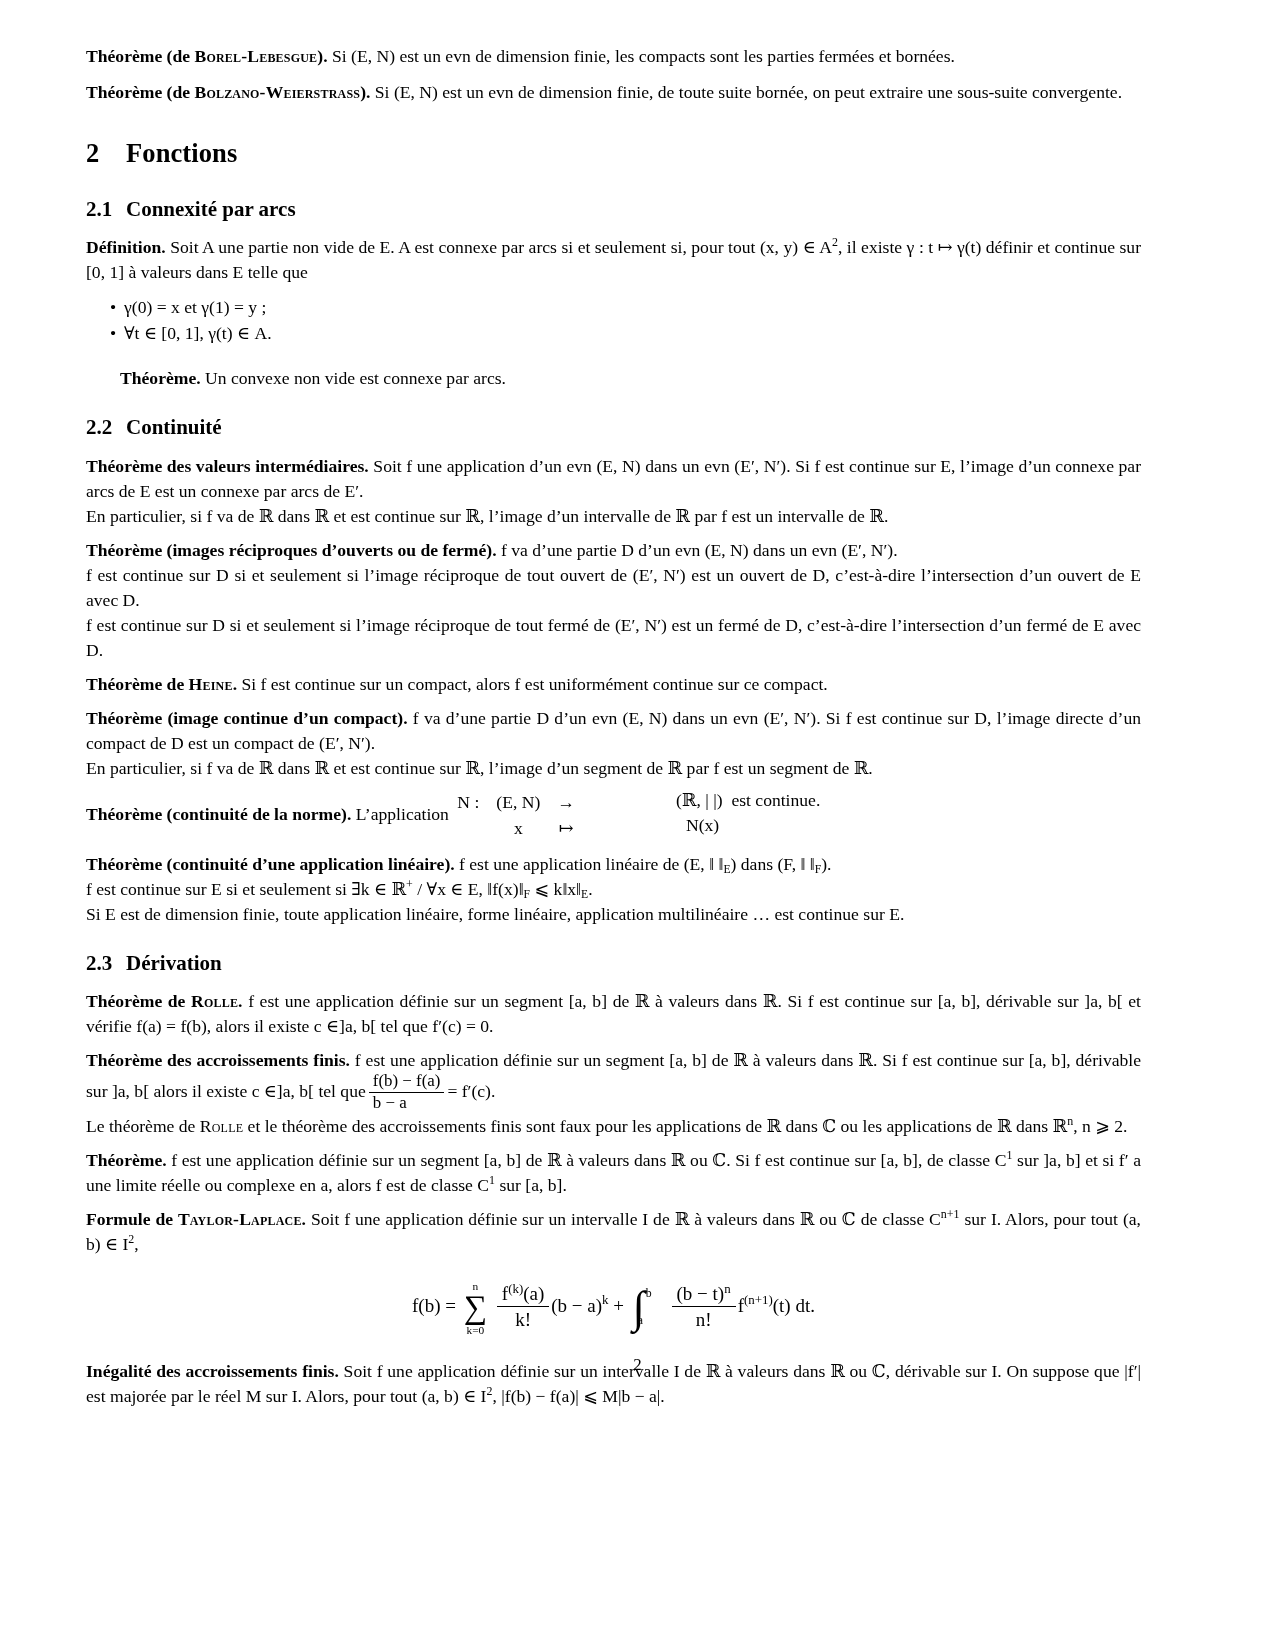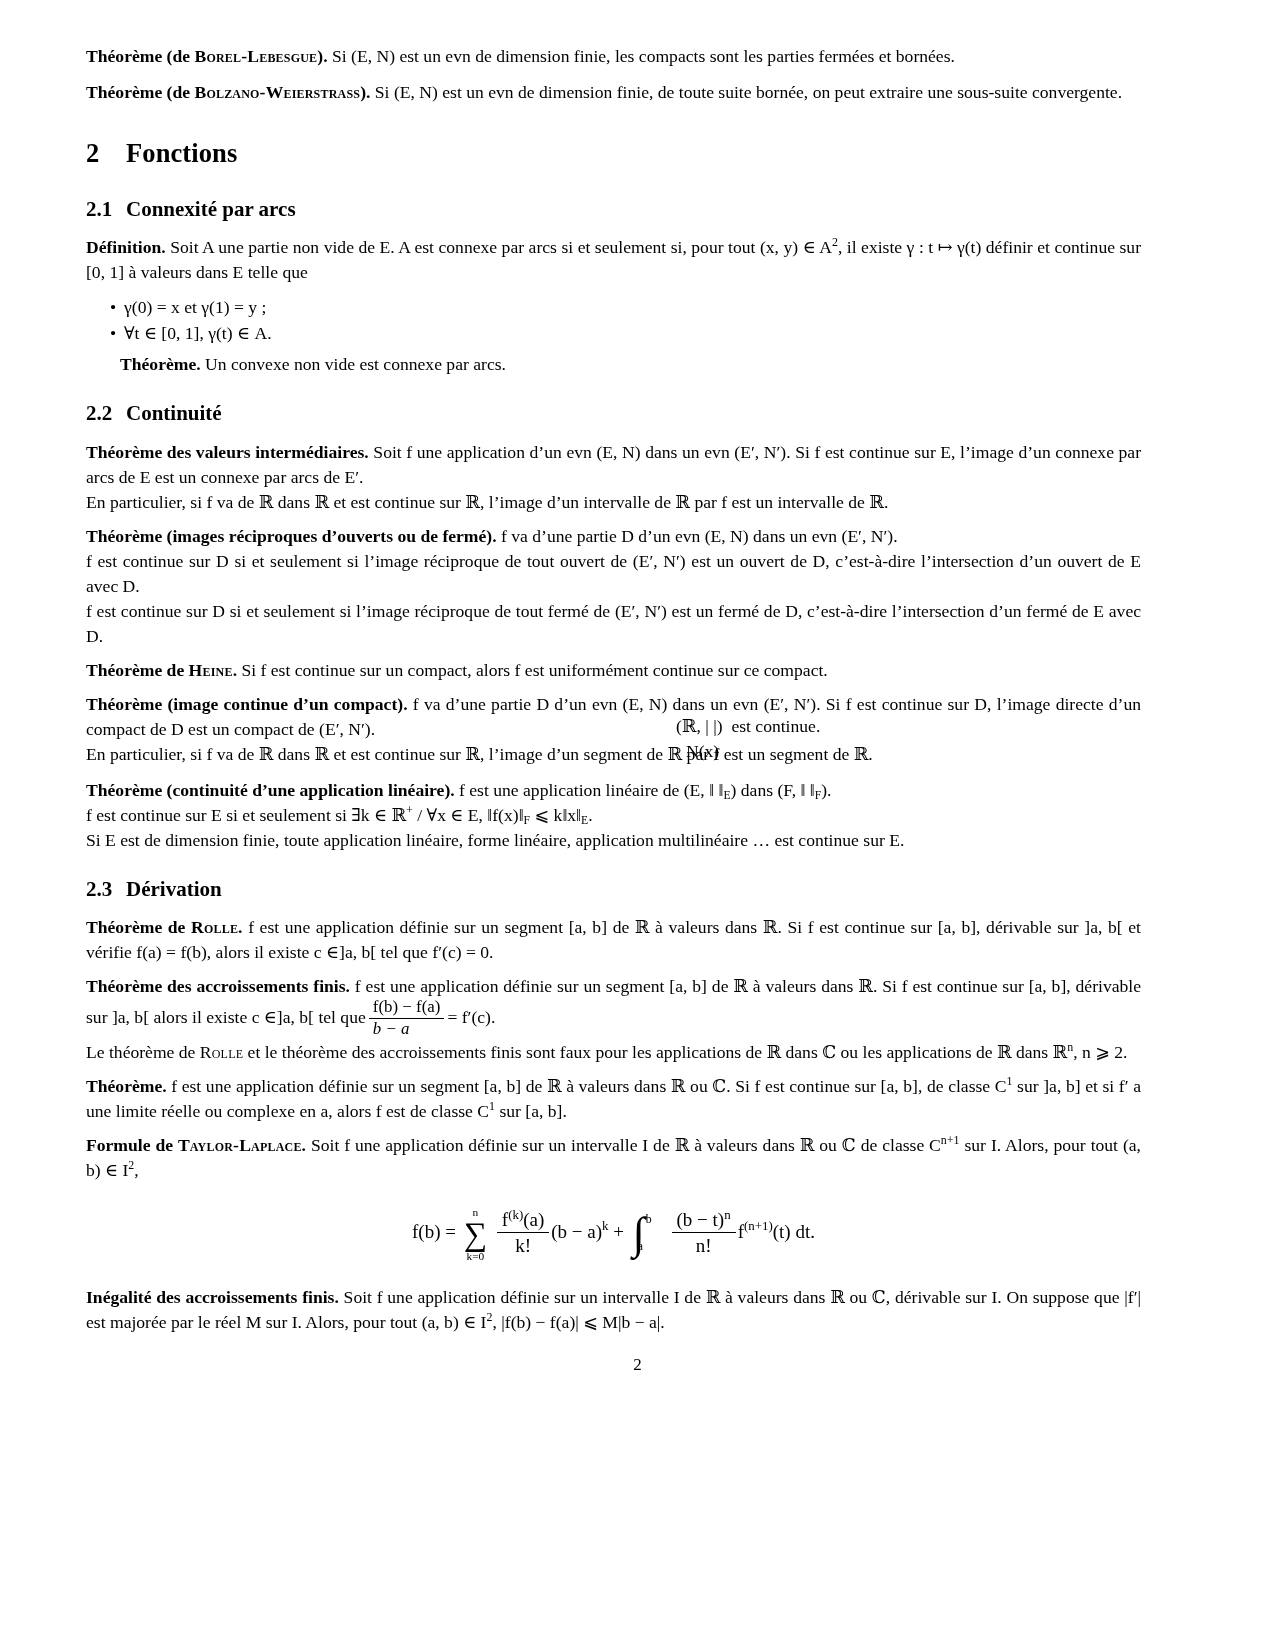--- a/index.html
+++ b/index.html
@@ -88,21 +88,20 @@
   .frac .num-p {
     display: block;
     padding: 0 4px 1px 4px;
     border-bottom: 1.1px solid #000;
     font-size: 0.96em;
   }
   .frac .den-p {
     display: block;
     padding: 1px 4px 0 4px;
     font-size: 0.96em;
-    font-style: italic;
   }
 
   
   .maplines {
     display: inline-grid;
     grid-template-columns: auto auto auto;
     column-gap: 17px;
     row-gap: 1px;
     text-align: center;
     vertical-align: middle;
@@ -199,32 +198,43 @@
 
     <h2 class="subsection"><span class="num">2.1</span><span>Connexité par arcs</span></h2>
 
     <p class="thm tight"><span class="lead">Définition.</span><span> Soit A une partie non vide de E. A est connexe par arcs si et seulement si, pour tout (x, y) ∈ A</span><sup class="ex">2</sup><span>, il existe γ : t ↦ γ(t) définir et continue sur [0, 1] à valeurs dans E telle que</span></p>
 
     <ul class="bullets">
       <li>γ(0) = x et γ(1) = y ;</li>
       <li>∀t ∈ [0, 1], γ(t) ∈ A.</li>
     </ul>
 
-    <p class="thm indented" style="margin-top:6px;"><span class="lead">Théorème.</span><span> Un convexe non vide est connexe par arcs.</span></p>
+    <p class="thm indented" style="margin-top:20px;"><span class="lead">Théorème.</span><span> Un convexe non vide est connexe par arcs.</span></p>
 
     <h2 class="subsection"><span class="num">2.2</span><span>Continuité</span></h2>
 
     <p class="thm tight"><span class="lead">Théorème des valeurs intermédiaires.</span><span> Soit f une application d’un evn (E, N) dans un evn (E′, N′). Si f est continue sur E, l’image d’un connexe par arcs de E est un connexe par arcs de E′.</span><br><span>En particulier, si f va de ℝ dans ℝ et est continue sur ℝ, l’image d’un intervalle de ℝ par f est un intervalle de ℝ.</span></p>
 
     <p class="thm tight"><span class="lead">Théorème (images réciproques d’ouverts ou de fermé).</span><span> f va d’une partie D d’un evn (E, N) dans un evn (E′, N′).</span><br><span>f est continue sur D si et seulement si l’image réciproque de tout ouvert de (E′, N′) est un ouvert de D, c’est-à-dire l’intersection d’un ouvert de E avec D.</span><br><span>f est continue sur D si et seulement si l’image réciproque de tout fermé de (E′, N′) est un fermé de D, c’est-à-dire l’intersection d’un fermé de E avec D.</span></p>
 
     <p class="thm tight"><span class="lead">Théorème de </span><span class="lead sc">Heine</span><span class="lead">.</span><span> Si f est continue sur un compact, alors f est uniformément continue sur ce compact.</span></p>
 
     <p class="thm tight"><span class="lead">Théorème (image continue d’un compact).</span><span> f va d’une partie D d’un evn (E, N) dans un evn (E′, N′). Si f est continue sur D, l’image directe d’un compact de D est un compact de (E′, N′).</span><br><span>En particulier, si f va de ℝ dans ℝ et est continue sur ℝ, l’image d’un segment de ℝ par f est un segment de ℝ.</span></p>
 
+    <p class="thm tight"><span class="lead">Théorème (continuité de la norme).</span><span> L’application</span>
+      <span class="maplines">
+        <span>N :</span>
+          <span>(E, N)</span>
+          <span>→</span>
+        <span></span>
+          <span>x</span>
+          <span>↦</span>
+      </span>
+      
+    </p>
     <div style="margin-top:-62px; margin-bottom:8px; pointer-events:none;">
       <div style="margin-left:590px;"><span>(ℝ, | |)</span> &nbsp;<span>est continue.</span></div>
       <div style="margin-left:600px;"><span>N(x)</span></div>
     </div>
 
     <p class="thm tight" style="margin-top:14px;"><span class="lead">Théorème (continuité d’une application linéaire).</span><span> f est une application linéaire de (E, ‖ ‖</span><sub class="ix">E</sub><span>) dans (F, ‖ ‖</span><sub class="ix">F</sub><span>).</span><br><span>f est continue sur E si et seulement si ∃k ∈ ℝ</span><sup class="ex">+</sup><span> / ∀x ∈ E, ‖f(x)‖</span><sub class="ix">F</sub><span> ⩽ k‖x‖</span><sub class="ix">E</sub><span>.</span><br><span>Si E est de dimension finie, toute application linéaire, forme linéaire, application multilinéaire … est continue sur E.</span></p>
 
 
     <h2 class="subsection"><span class="num">2.3</span><span>Dérivation</span></h2>
 

